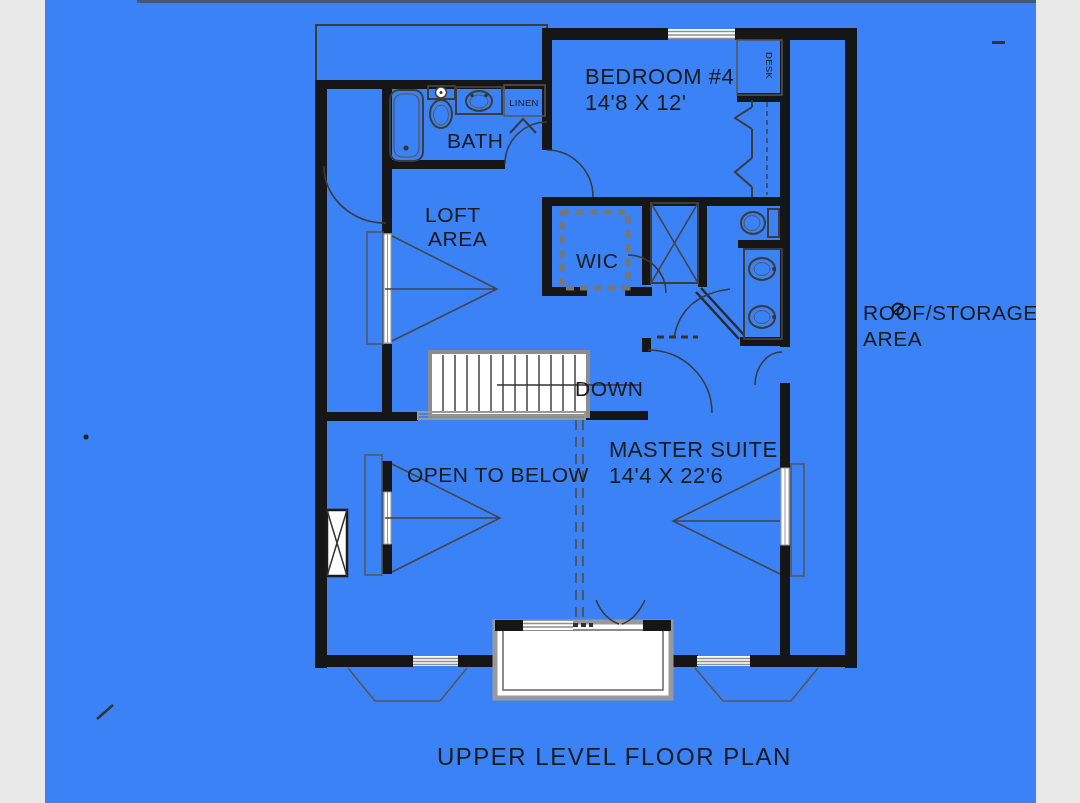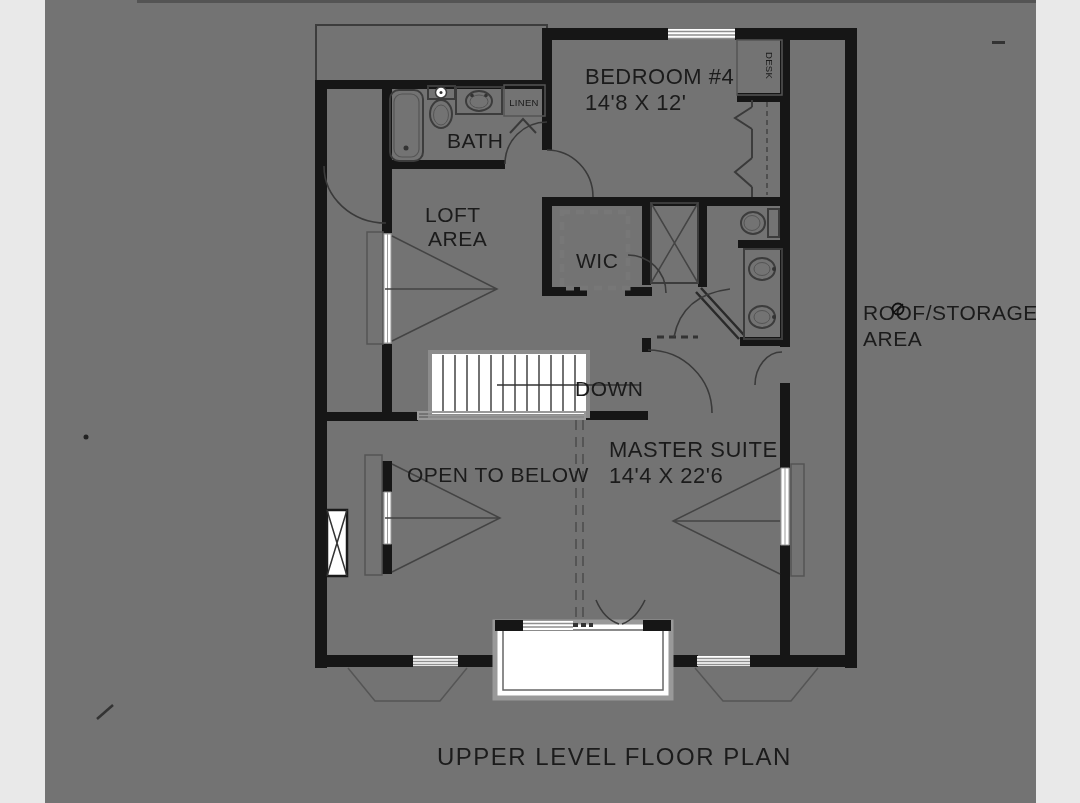--- a/index.html
+++ b/index.html
@@ -1,19 +1,19 @@
 <!DOCTYPE html>
 <html><head>
 <meta charset="utf-8">
 <style>
   html,body{margin:0;padding:0;background:#e9e9e9;}
   .stage{
     position:relative;
     width:991px;height:803px;
-    background:#737373;
+    background:#3b82f6;
     margin:0 auto;
     overflow:hidden;
     font-family:"Liberation Sans", sans-serif;
   }
   svg{position:absolute;left:0;top:0;display:block;}
   text{fill:#1b1b1b;font-family:"Liberation Sans", sans-serif;}
   .room-label{font-size:21px;letter-spacing:.5px;}
   .room-label-lg{font-size:22px;letter-spacing:.5px;}
   .tiny-label{font-size:9.5px;letter-spacing:.3px;}
   .title-label{font-size:24px;letter-spacing:1.5px;}

